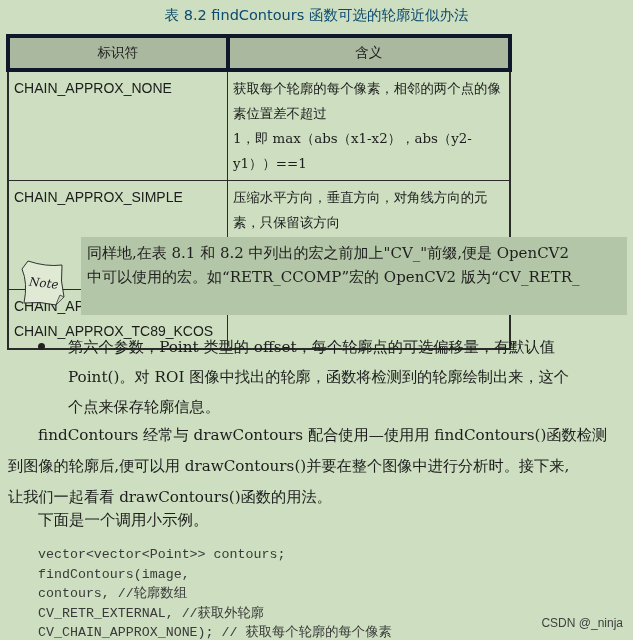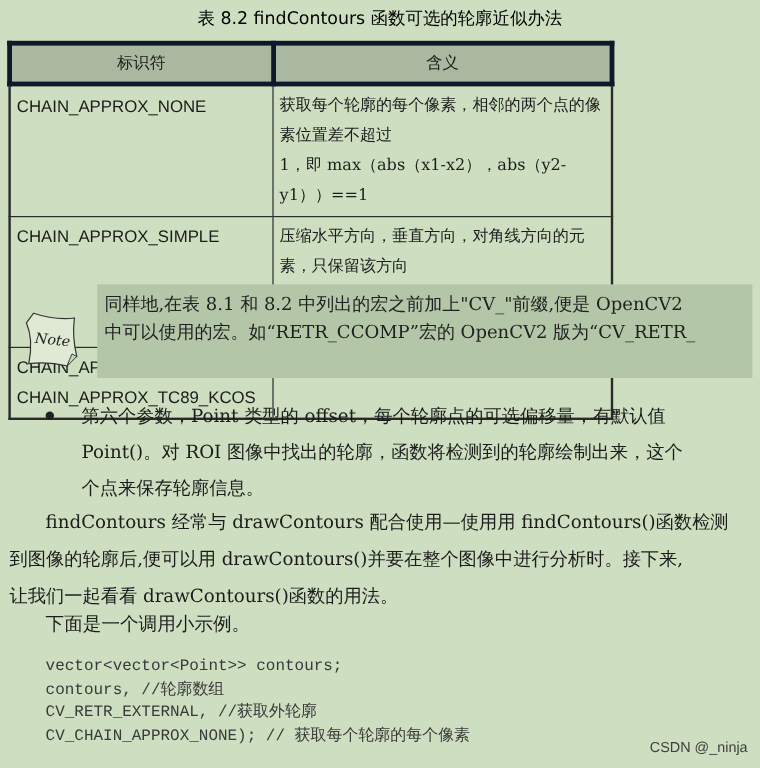--- a/index.html
+++ b/index.html
@@ -5,21 +5,21 @@
   html, body { margin:0; padding:0; }
   body {
     width:633px; height:640px; overflow:hidden;
     background:#cddfc0;
     font-family:"DejaVu Serif", serif;
     color:#1c1c1c;
     position:relative;
   }
   .caption {
     position:absolute; top:6px; left:0; width:633px; text-align:center;
-    font-family:"DejaVu Sans", sans-serif; font-size:14.5px; color:#000000;
+    font-family:"DejaVu Sans", sans-serif; font-size:14.5px; color:#0c4a6e;
   }
   table.tbl {
     position:absolute; top:34px; left:6px; width:506px;
     border-collapse:collapse; font-size:13px;
     border:2px solid #2b2b2b;
   }
   table.tbl th {
     background:#a9b89e; font-weight:normal;
     font-family:"DejaVu Sans", sans-serif; font-size:13.5px;
     height:28px; border:4px solid #0f172a;
@@ -122,15 +122,15 @@
 </div>
 
 <div class="para">
   <div class="indent">findContours 经常与 drawContours 配合使用—使用用 findContours()函数检测</div>
   <div>到图像的轮廓后,便可以用 drawContours()并要在整个图像中进行分析时。接下来,</div>
   <div>让我们一起看看 drawContours()函数的用法。</div>
 </div>
 
 <div class="lead">下面是一个调用小示例。</div>
 
-<div class="code"><div>vector&lt;vector&lt;Point&gt;&gt; contours;</div><div>contours, //轮廓数组</div><div>CV_RETR_EXTERNAL, //获取外轮廓</div><div>CV_CHAIN_APPROX_NONE); // 获取每个轮廓的每个像素</div></div>
+<div class="code"><div>vector&lt;vector&lt;Point&gt;&gt; contours;</div><div>findContours(image,</div><div>contours, //轮廓数组</div><div>CV_RETR_EXTERNAL, //获取外轮廓</div><div>CV_CHAIN_APPROX_NONE); // 获取每个轮廓的每个像素</div></div>
 
 <div class="watermark">CSDN @_ninja</div>
 
 </body></html>

